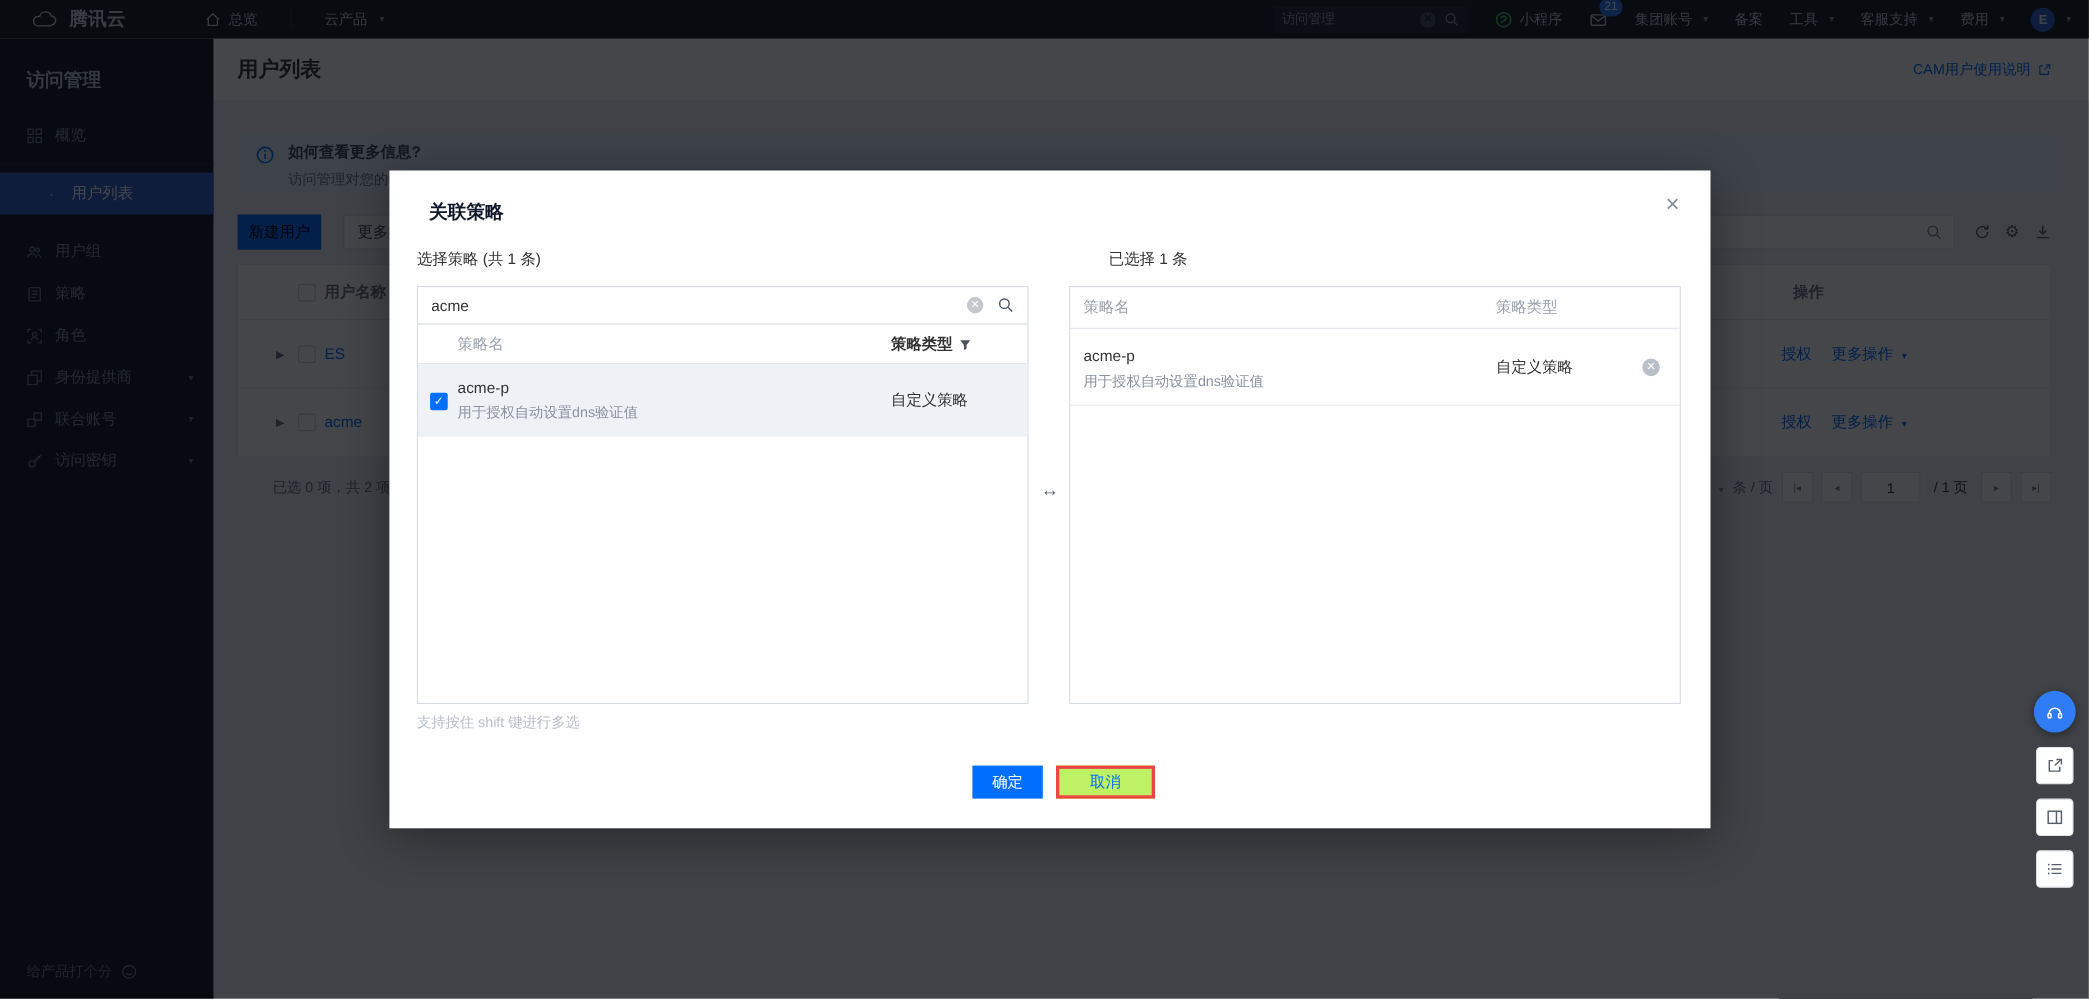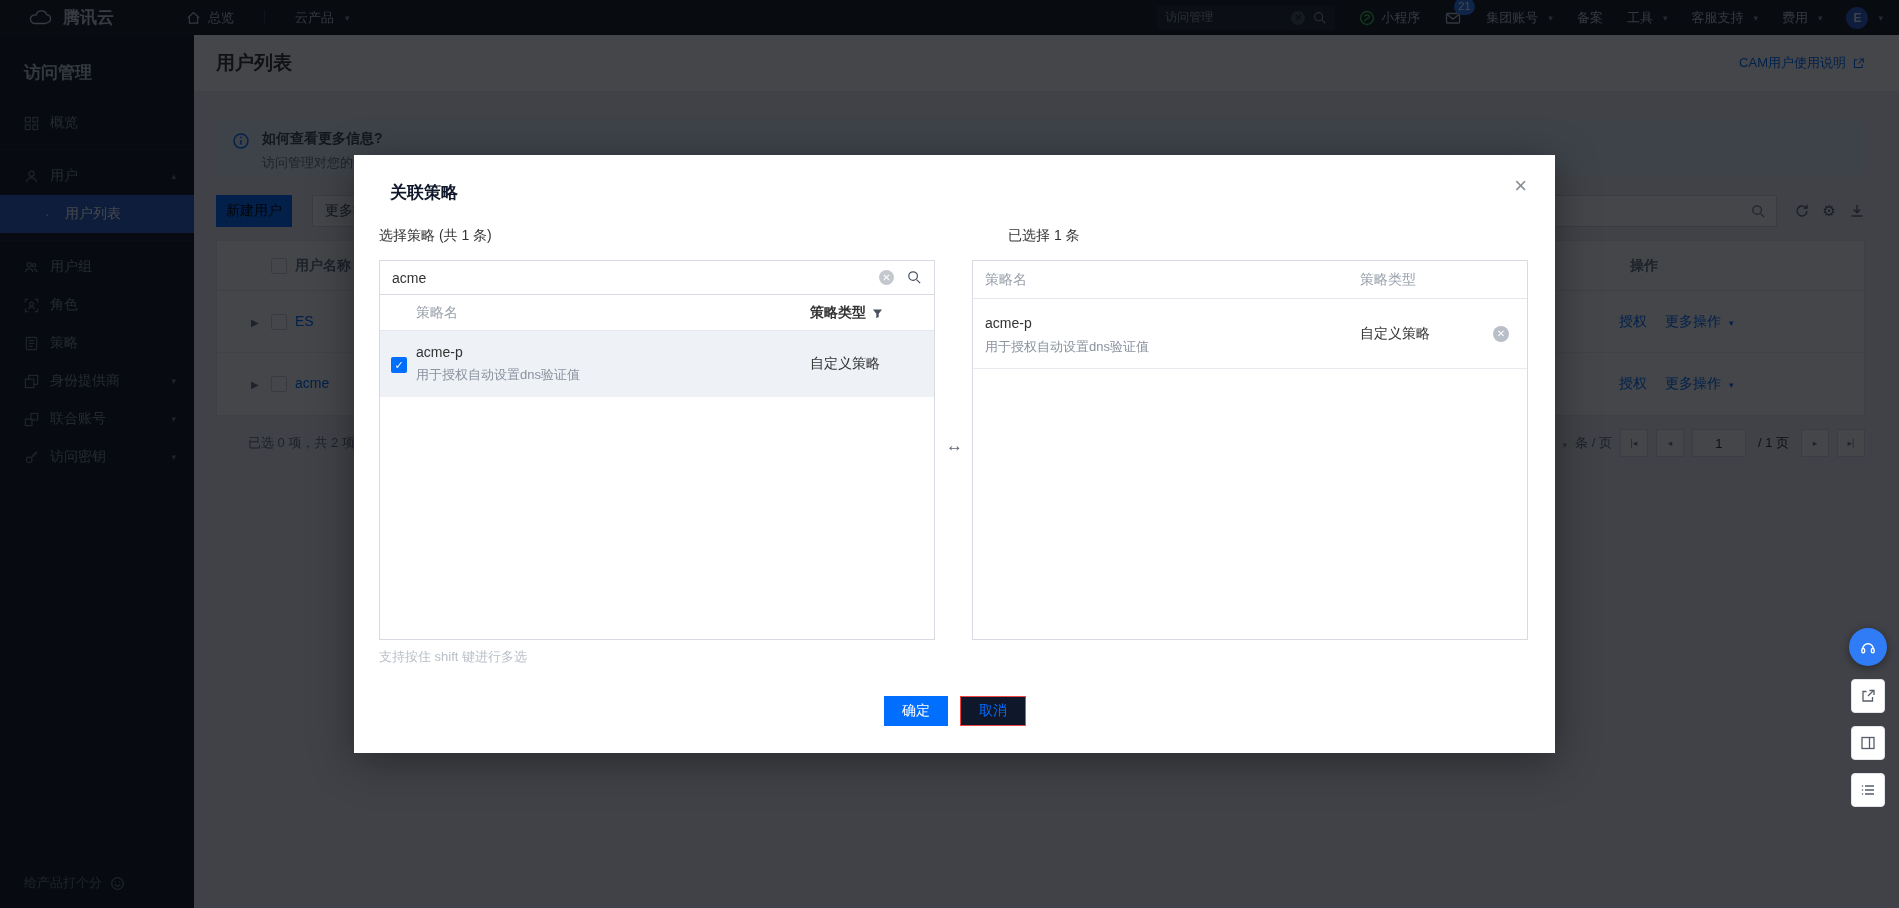--- a/index.html
+++ b/index.html
@@ -127,22 +127,22 @@
   .pr-type { position:absolute; left:430px; top:24px; color:#333; }
   .panel-r .pr-name { left:12px; top:16px; }
   .panel-r .pr-desc { left:12px; top:39px; }
   .panel-r .pr-type { left:387px; top:26px; }
   .pr-remove { position:absolute; left:520px; top:27px; width:16px; height:16px; border-radius:50%;
     background:#b9bfc7; color:#fff; font-size:10px; line-height:16px; text-align:center; }
   .m-hint { position:absolute; left:25px; top:493px; color:#b9bfc8; font-size:13px; }
   .m-exchange { position:absolute; left:592px; top:281px; color:#5f6774; font-size:17px; }
   .btn-ok { position:absolute; left:530px; top:541px; width:64px; height:30px; background:#006eff; color:#fff;
     font-size:14px; display:flex; align-items:center; justify-content:center; border:0; }
-  .btn-cancel { position:absolute; left:606px; top:541px; width:66px; height:30px; background:#0f172a; color:#006eff;
-    font-size:14px; display:flex; align-items:center; justify-content:center; border:1px solid #ef4444; }
+  .btn-cancel { position:absolute; left:606px; top:541px; width:90px; height:30px; background:#bef264; color:#006eff;
+    font-size:14px; display:flex; align-items:center; justify-content:center; border:3px solid #ef4444; }
 </style>
 </head>
 <body>
 
 <div class="viewport">
 
   <header class="topbar">
     <div class="tb-left">
       <div class="tb-logo">
         <span>
@@ -232,65 +232,55 @@
             <rect x="1.5" y="1.5" width="5" height="5"></rect>
             <rect x="9.5" y="1.5" width="5" height="5"></rect>
             <rect x="1.5" y="9.5" width="5" height="5"></rect>
             <rect x="9.5" y="9.5" width="5" height="5"></rect>
           </svg>
       </span>
       <span>概览</span>
     </div>
     <div class="sb-sep"></div>
 
-    <div class="sb-item">
-      <span class="glyph">
-        <svg class="ic" width="15" height="15" viewBox="0 0 16 16">
-            <circle cx="8" cy="5" r="2.8"></circle>
-            <path d="M2.5 14c.8-3 2.8-4.5 5.5-4.5s4.7 1.5 5.5 4.5"></path>
-          </svg>
-      </span>
-      <span>用户</span>
-      <span class="sb-caret">▴</span>
-    </div>
     <div class="sb-item sb-sub sb-selected">
       <span class="sb-dot">·</span>
       <span>用户列表</span>
     </div>
     <div class="sb-sep"></div>
 
     <div class="sb-item">
       <span class="glyph">
         <svg class="ic" width="15" height="15" viewBox="0 0 16 16">
             <circle cx="5.5" cy="5" r="2.3"></circle>
             <circle cx="10.8" cy="5.6" r="1.8"></circle>
             <path d="M1.5 13c.6-2.6 2-3.9 4-3.9s3.4 1.3 4 3.9"></path>
             <path d="M10.2 9.8c1.9.1 3.2 1.2 3.9 3.2"></path>
           </svg>
       </span>
       <span>用户组</span>
     </div>
     <div class="sb-item">
       <span class="glyph">
         <svg class="ic" width="15" height="15" viewBox="0 0 16 16">
+            <rect x="2.5" y="1.5" width="11" height="13" rx="1"></rect>
+            <path d="M5 5h6M5 8h6M5 11h4"></path>
+          </svg>
+      </span>
+      <span>策略</span>
+    </div>
+    <div class="sb-item">
+      <span class="glyph">
+        <svg class="ic" width="15" height="15" viewBox="0 0 16 16">
             <path d="M1.5 4.5v-3h3M11.5 1.5h3v3M14.5 11.5v3h-3M4.5 14.5h-3v-3"></path>
             <circle cx="8" cy="6.5" r="2"></circle>
             <path d="M4.8 12c.6-1.8 1.8-2.7 3.2-2.7s2.6.9 3.2 2.7"></path>
           </svg>
       </span>
       <span>角色</span>
-    </div>
-    <div class="sb-item">
-      <span class="glyph">
-        <svg class="ic" width="15" height="15" viewBox="0 0 16 16">
-            <rect x="2.5" y="1.5" width="11" height="13" rx="1"></rect>
-            <path d="M5 5h6M5 8h6M5 11h4"></path>
-          </svg>
-      </span>
-      <span>策略</span>
     </div>
     <div class="sb-item">
       <span class="glyph">
         <svg class="ic" width="15" height="15" viewBox="0 0 16 16">
             <rect x="1.5" y="5.5" width="9" height="9"></rect>
             <path d="M5 5.5V1.5h9.5V11h-4"></path>
           </svg>
       </span>
       <span>身份提供商</span>
       <span class="sb-caret">▾</span>

